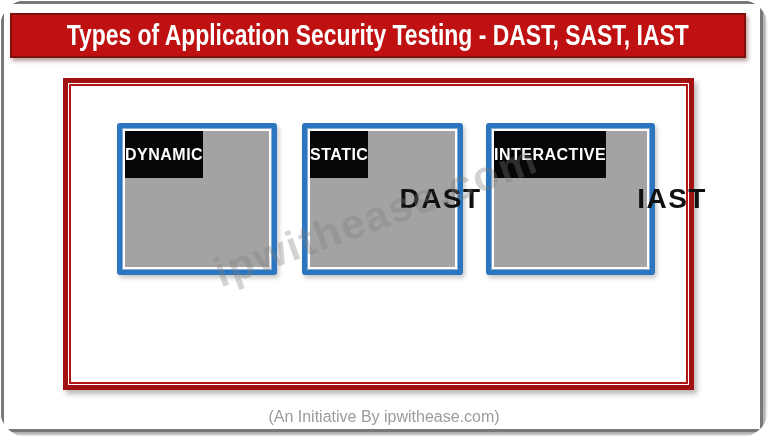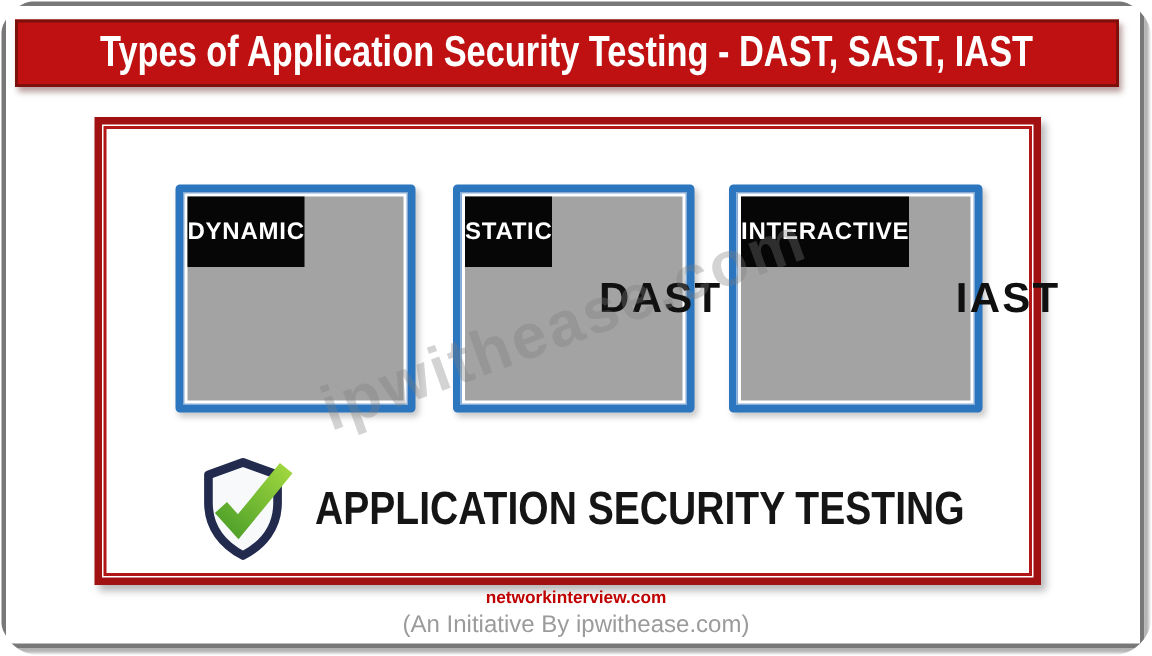--- a/index.html
+++ b/index.html
@@ -229,32 +229,16 @@
         <div class="card-header">
           <span>INTERACTIVE</span>
         </div>
         <div class="card-body">
           <span>IAST</span>
         </div>
       </div>
     </div>
   </div>
 
-  <div class="ast-row">
-    <div class="shield-wrap">
-      <svg width="64" height="74" viewBox="0 0 100 112" xmlns="http://www.w3.org/2000/svg">
-        <defs>
-          <linearGradient id="chk" x1="0" y1="1" x2="1" y2="0">
-            <stop offset="0" stop-color="#4FA12A"></stop>
-            <stop offset="1" stop-color="#9ED63E"></stop>
-          </linearGradient>
-        </defs>
-        <path d="M50 8 L86 21 V50 C86 76 71 94 50 105 C29 94 14 76 14 50 V21 Z" fill="#F7F9FB" stroke="#222A4D" stroke-width="9" stroke-linejoin="round"></path>
-        <path d="M27 55 L45 75 L95 14" fill="none" stroke="url(#chk)" stroke-width="17"></path>
-      </svg>
-    </div>
-    <span class="ast-caption">APPLICATION SECURITY TESTING</span>
-  </div>
-
-  <div class="footer-site">networkinterview.com</div>
+
   <div class="footer-tagline">(An Initiative By ipwithease.com)</div>
 
 </div>
 
 </body></html>

